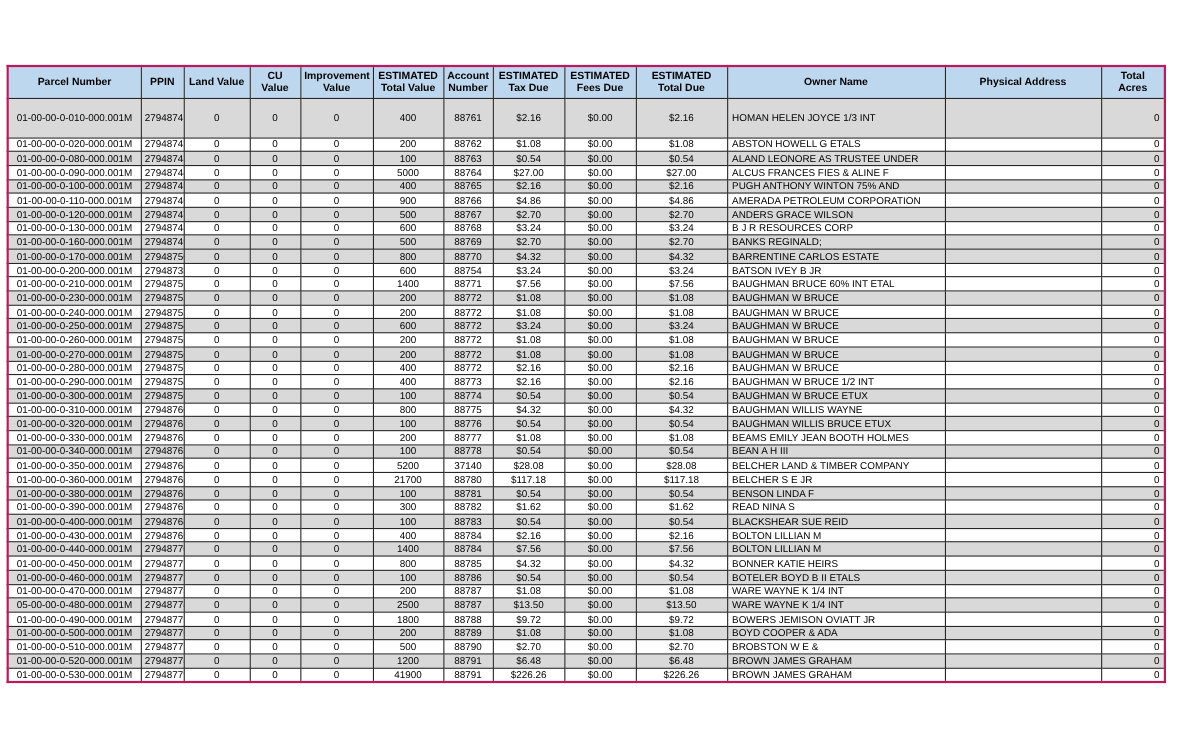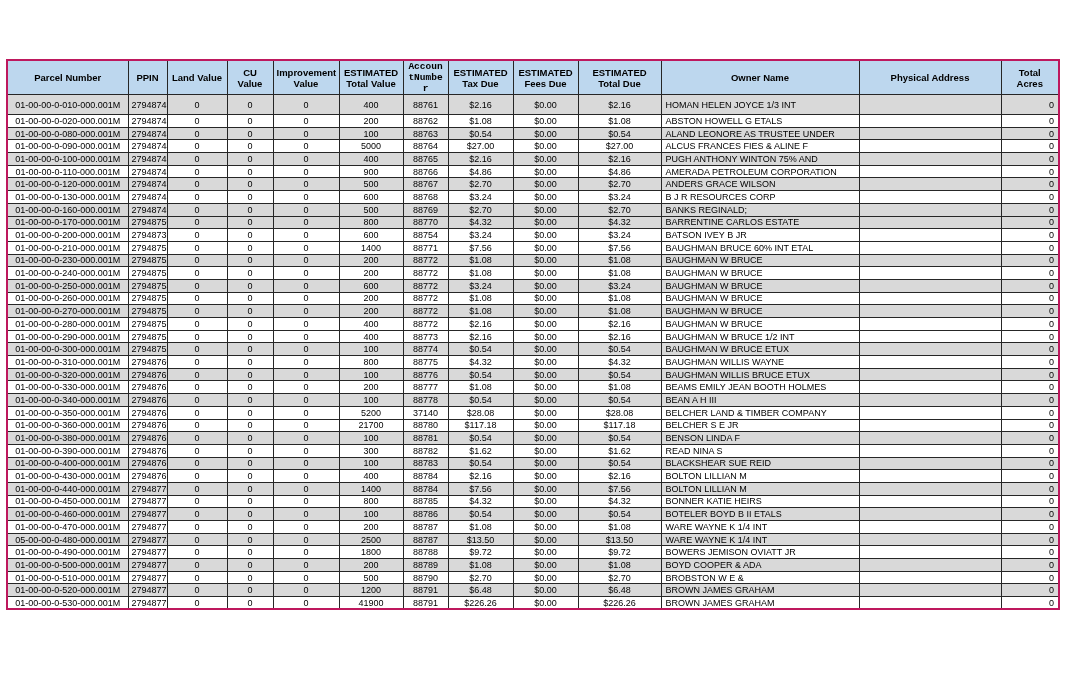--- a/index.html
+++ b/index.html
@@ -4,23 +4,23 @@
 <style>
   html,body{margin:0;padding:0;background:#ffffff;}
   .page{position:relative;width:1080px;height:675px;background:#ffffff;overflow:hidden;
         font-family:"Liberation Sans",sans-serif;color:#000;}
   table.parcel-table{position:absolute;left:6px;top:59px;width:1052px;
         table-layout:fixed;border-collapse:collapse;border:2px solid #be185d;background:#fff;}
   th,td{border:1px solid #262626;overflow:hidden;white-space:nowrap;
         padding:0 3px;box-sizing:border-box;vertical-align:middle;}
   thead th{background:#bdd7ee;font-weight:bold;font-size:9.5px;line-height:11px;
         height:29px;text-align:center;white-space:normal;}
-  th.col-account_number{word-break:break-all;font-family:Liberation Mono, monospace;}
+  th.col-account_number{word-break:break-all;}
   tbody td{font-size:9px;line-height:10px;height:12.7px;text-align:center;}
-  tr.tall td{height:20px;}
+  tr.tall td{height:36px;}
   tr.shade-gray td{background:#d9d9d9;}
   tr.shade-white td{background:#ffffff;}
   td.align-left{text-align:left;padding-left:4px;}
   td.align-right{text-align:right;padding-right:4px;}
 </style>
 </head>
 <body>
 
 <div class="page">
   <table class="parcel-table">

